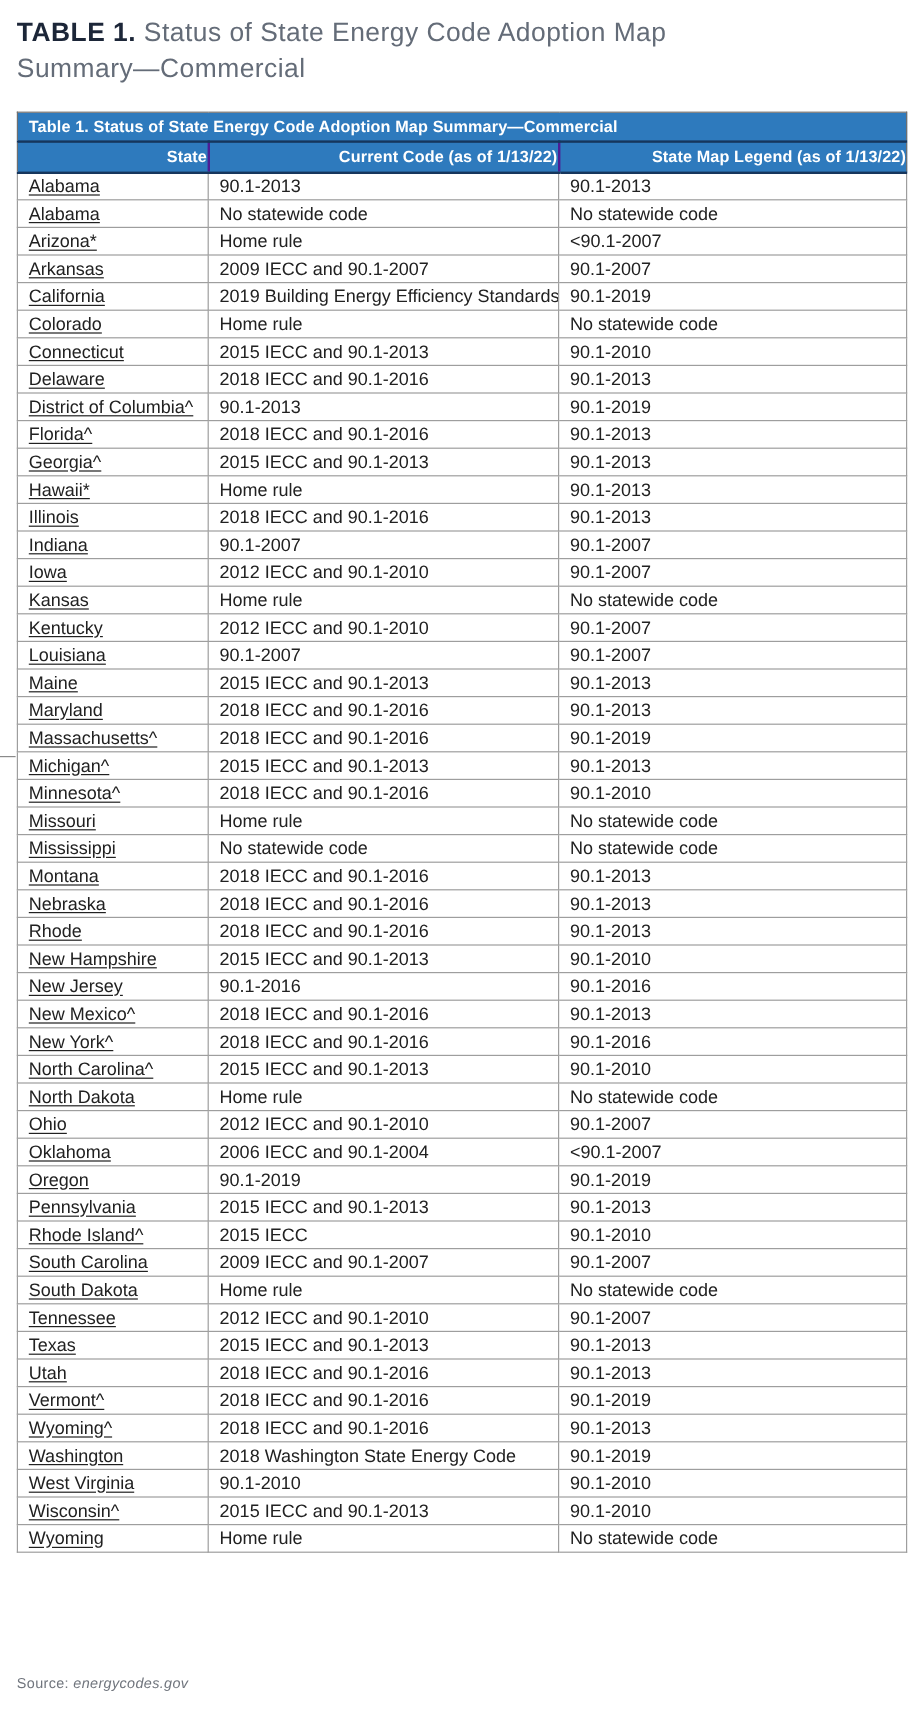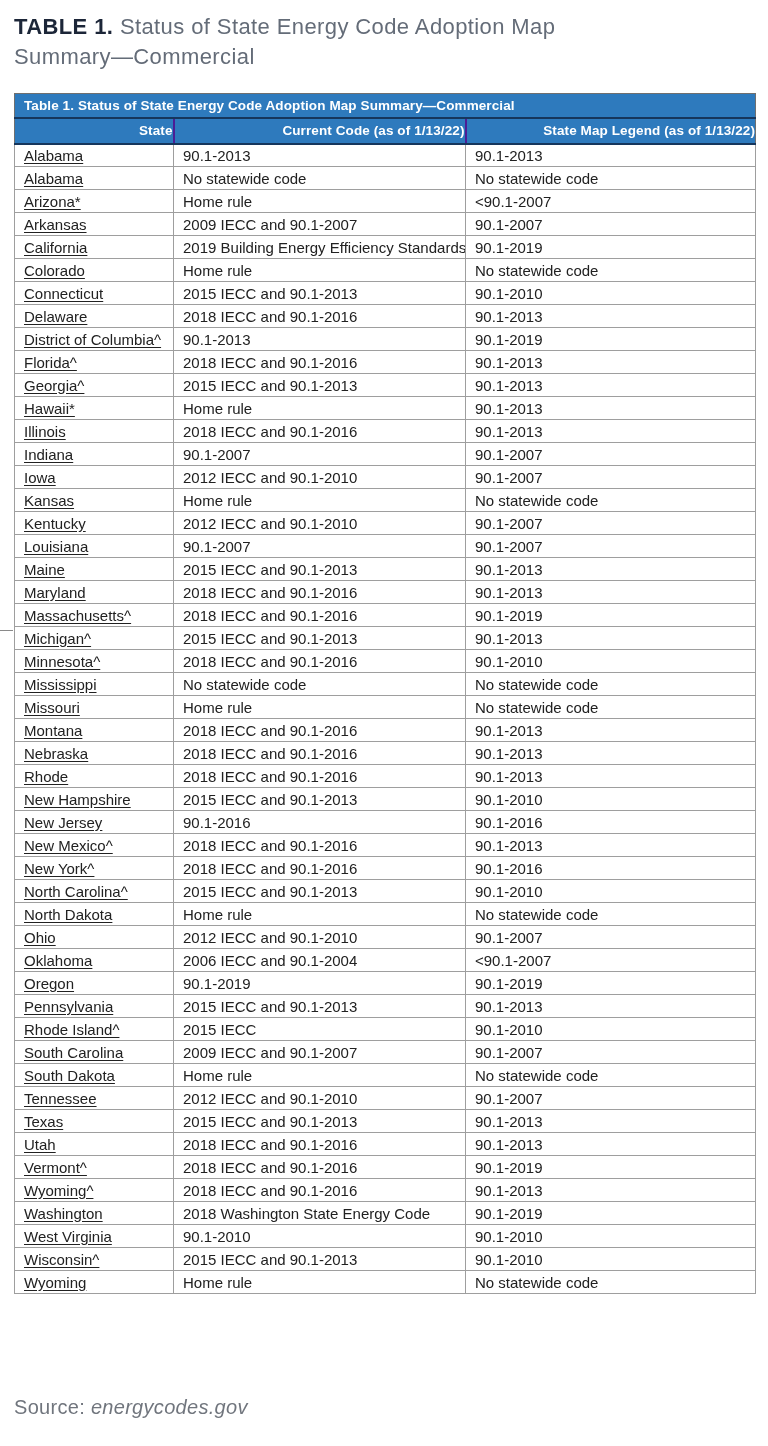--- a/index.html
+++ b/index.html
@@ -84,21 +84,21 @@
     text-decoration: underline;
     text-underline-offset: 2px;
     color: #212121;
     cursor: pointer;
     text-align: center;
   }
   .source-line {
     position: absolute;
     left: 14px;
     top: 1396px;
-    font-size: 20px;
+    font-size: 12px;
     letter-spacing: 0.3px;
     color: #70757d;
   }
   .source-line .source-domain { font-style: italic; }
 </style>
 </head>
 <body>
 
 <div class="page">
 
@@ -235,27 +235,27 @@
           <td><span class="state-link">Michigan^</span></td>
           <td>2015 IECC and 90.1-2013</td>
           <td>90.1-2013</td>
         </tr>
         <tr>
           <td><span class="state-link">Minnesota^</span></td>
           <td>2018 IECC and 90.1-2016</td>
           <td>90.1-2010</td>
         </tr>
         <tr>
+          <td><span class="state-link">Missouri</span></td>
+          <td>Home rule</td>
+          <td>No statewide code</td>
+        </tr>
+        <tr>
           <td><span class="state-link">Mississippi</span></td>
           <td>No statewide code</td>
-          <td>No statewide code</td>
-        </tr>
-        <tr>
-          <td><span class="state-link">Missouri</span></td>
-          <td>Home rule</td>
           <td>No statewide code</td>
         </tr>
         <tr>
           <td><span class="state-link">Montana</span></td>
           <td>2018 IECC and 90.1-2016</td>
           <td>90.1-2013</td>
         </tr>
         <tr>
           <td><span class="state-link">Nebraska</span></td>
           <td>2018 IECC and 90.1-2016</td>

